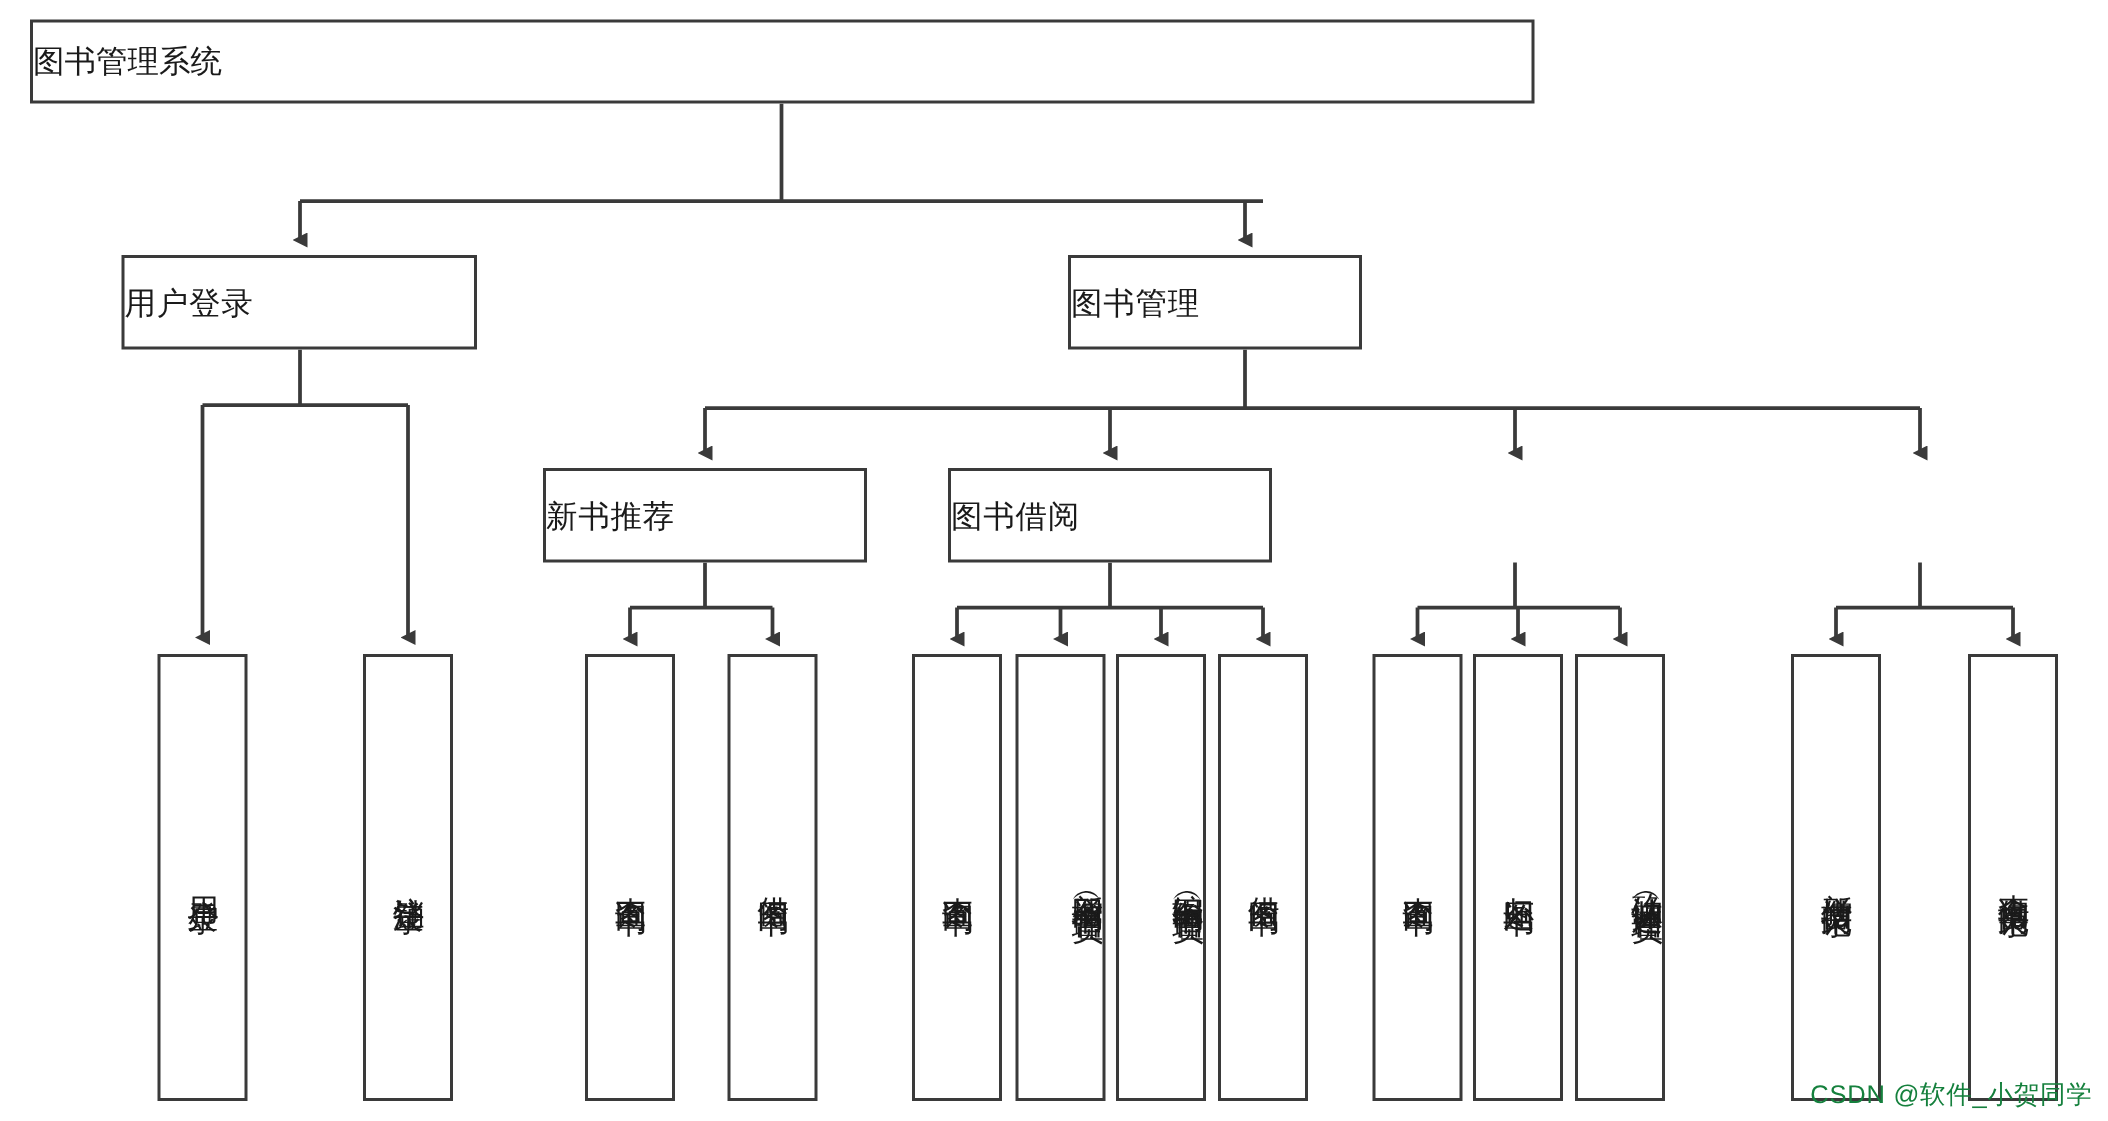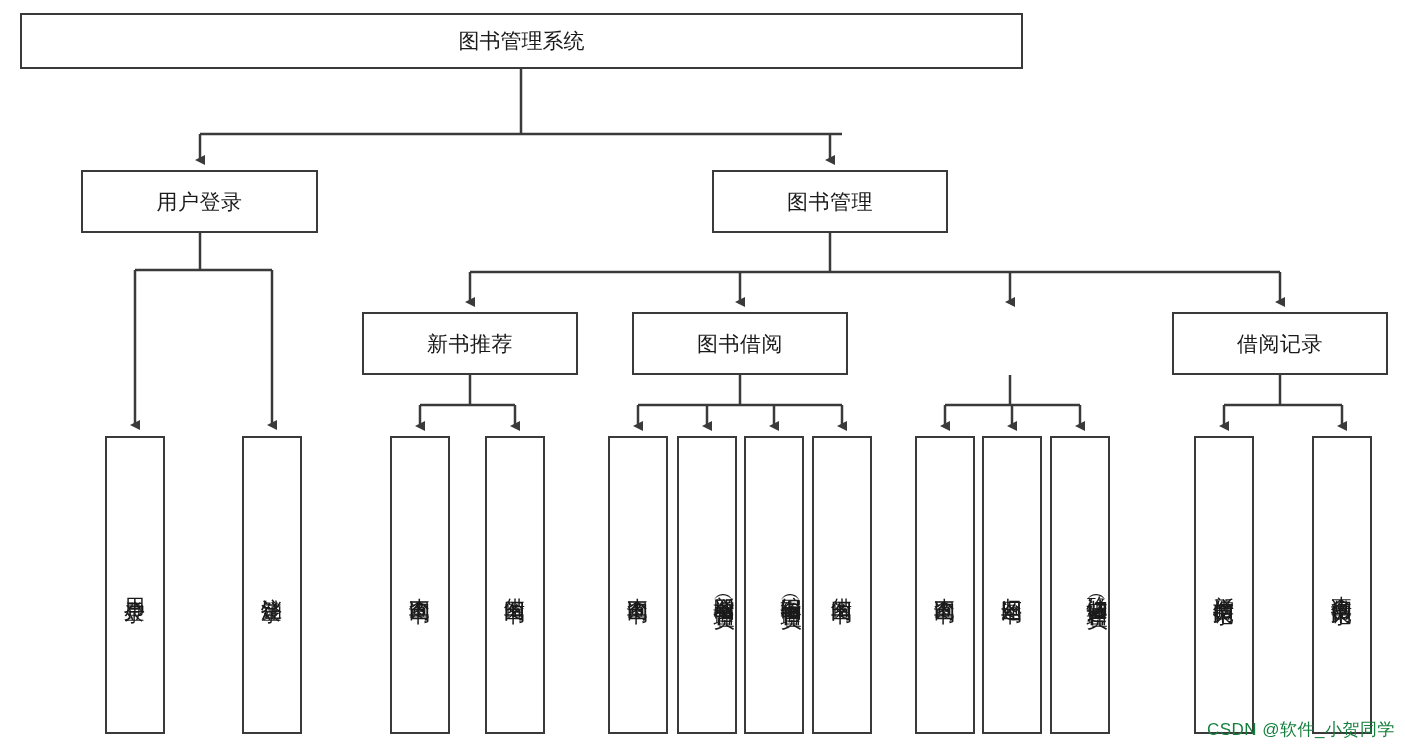--- a/index.html
+++ b/index.html
@@ -24,21 +24,21 @@
     width: 1405px;
     height: 747px;
   }
   .node {
     position: absolute;
     box-sizing: border-box;
     border: 2.5px solid #3a3a3a;
     background: #ffffff;
     display: flex;
     align-items: center;
-    justify-content: center;
+    justify-content: flex-start;
     color: #1a1a1a;
   }
   .node-h {
     font-size: 21px;
     letter-spacing: 0.5px;
   }
   .node-root {
     font-size: 21px;
   }
   .node-v {
@@ -121,32 +121,29 @@
     </g>
   </svg>
 
   <div class="node node-root" style="left:20px; top:13px; width:1003px; height:56px;">
     <span>图书管理系统</span>
   </div>
 
   <div class="node node-h" style="left:81px; top:170px; width:237px; height:63px;">
     <span>用户登录</span>
   </div>
-  <div class="node node-h" style="left:712px; top:170px; width:236px; height:63px;">
+  <div class="node node-h" style="left:712px; top:170px; width:196px; height:63px;">
     <span>图书管理</span>
   </div>
 
   <div class="node node-h" style="left:362px; top:312px; width:216px; height:63px;">
     <span>新书推荐</span>
   </div>
   <div class="node node-h" style="left:632px; top:312px; width:216px; height:63px;">
     <span>图书借阅</span>
-  </div>
-  <div class="node node-h" style="left:1172px; top:312px; width:216px; height:63px;">
-    <span>借阅记录</span>
   </div>
 
   <div class="node node-v center-text" style="left:105px; top:436px; width:60px; height:298px;">
     <span>用户登录</span>
   </div>
   <div class="node node-v center-text" style="left:242px; top:436px; width:60px; height:298px;">
     <span>注销登录</span>
   </div>
 
   <div class="node node-v center-text" style="left:390px; top:436px; width:60px; height:298px;">

